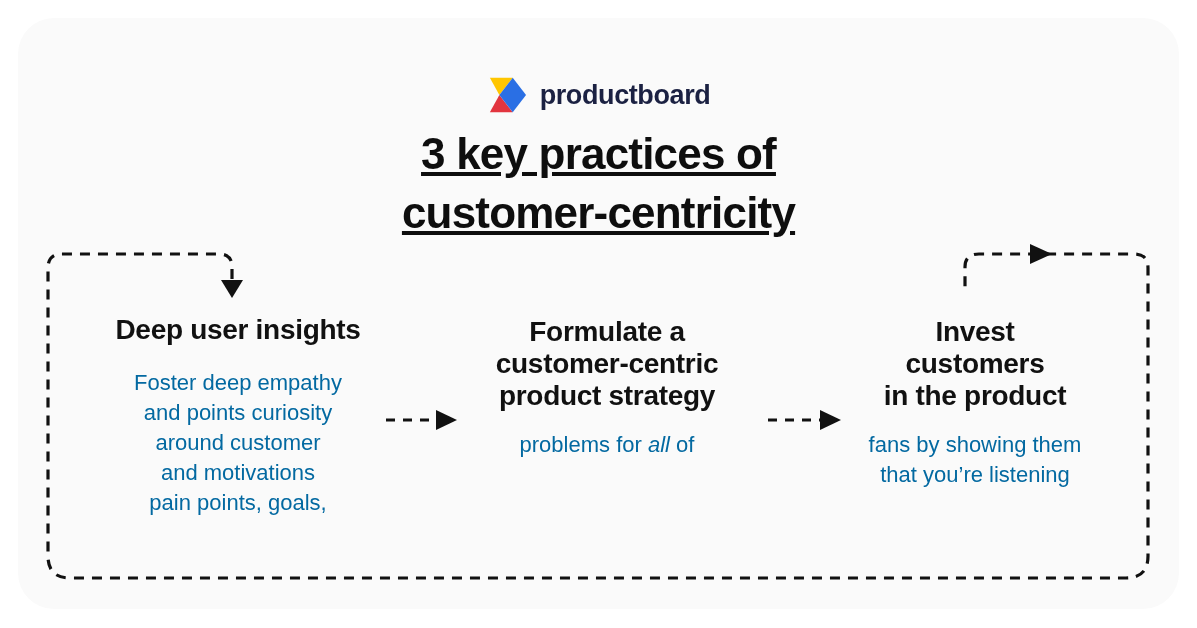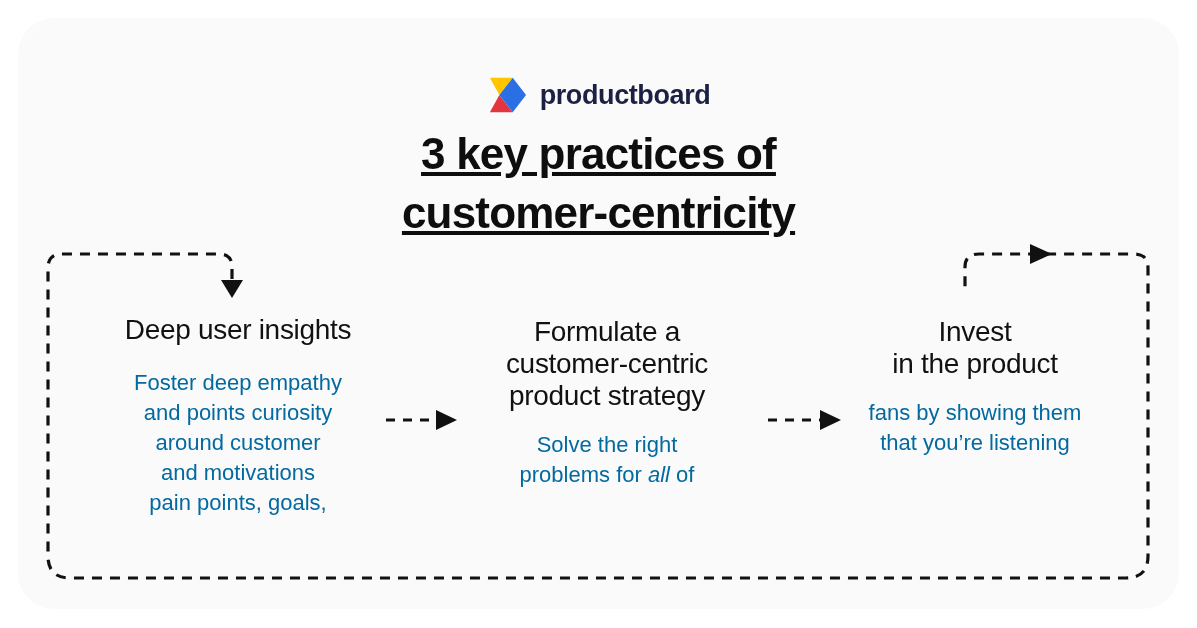--- a/index.html
+++ b/index.html
@@ -28,21 +28,21 @@
     color:#0e0e0e;letter-spacing:-0.8px;text-decoration:underline;
   }
   .title span{display:block;}
   .col{
     position:absolute;top:312px;text-align:center;color:#111111;
   }
   .col-1{left:62px;width:352px;}
   .col-2{left:442px;width:330px;}
   .col-3{left:812px;width:326px;}
   .col-heading{
-    font-size:28px;line-height:32px;font-weight:400;letter-spacing:-0.3px;
+    font-size:28px;line-height:32px;font-weight:700;letter-spacing:-0.3px;
     margin:4px 0 18px 0;
   }
   .col-1 .col-heading{margin-bottom:22px;margin-top:2px;}
   .col-heading span{display:block;}
   .col-body{
     font-size:22px;line-height:30px;color:#0369a1;font-weight:400;
   }
   .col-body div{display:block;}
   .em{font-style:italic;}
   .flow-overlay{position:absolute;left:0;top:0;pointer-events:none;}
@@ -81,28 +81,28 @@
     </div>
   </div>
 
   <div class="col col-2">
     <h2 class="col-heading">
       <span>Formulate a</span>
       <span>customer-centric</span>
       <span>product strategy</span>
     </h2>
     <div class="col-body">
-      <div>Solve the right</div>
       <div><span>problems for </span><span class="em">all</span><span> of</span></div>
     </div>
   </div>
 
   <div class="col col-3">
     <h2 class="col-heading">
       <span>Invest</span>
+      <span>customers</span>
       <span>in the product</span>
     </h2>
     <div class="col-body">
       <div>fans by showing them</div>
       <div>that you’re listening</div>
     </div>
   </div>
 
   <svg class="flow-overlay" width="1197" height="628" viewBox="0 0 1197 628">
 

